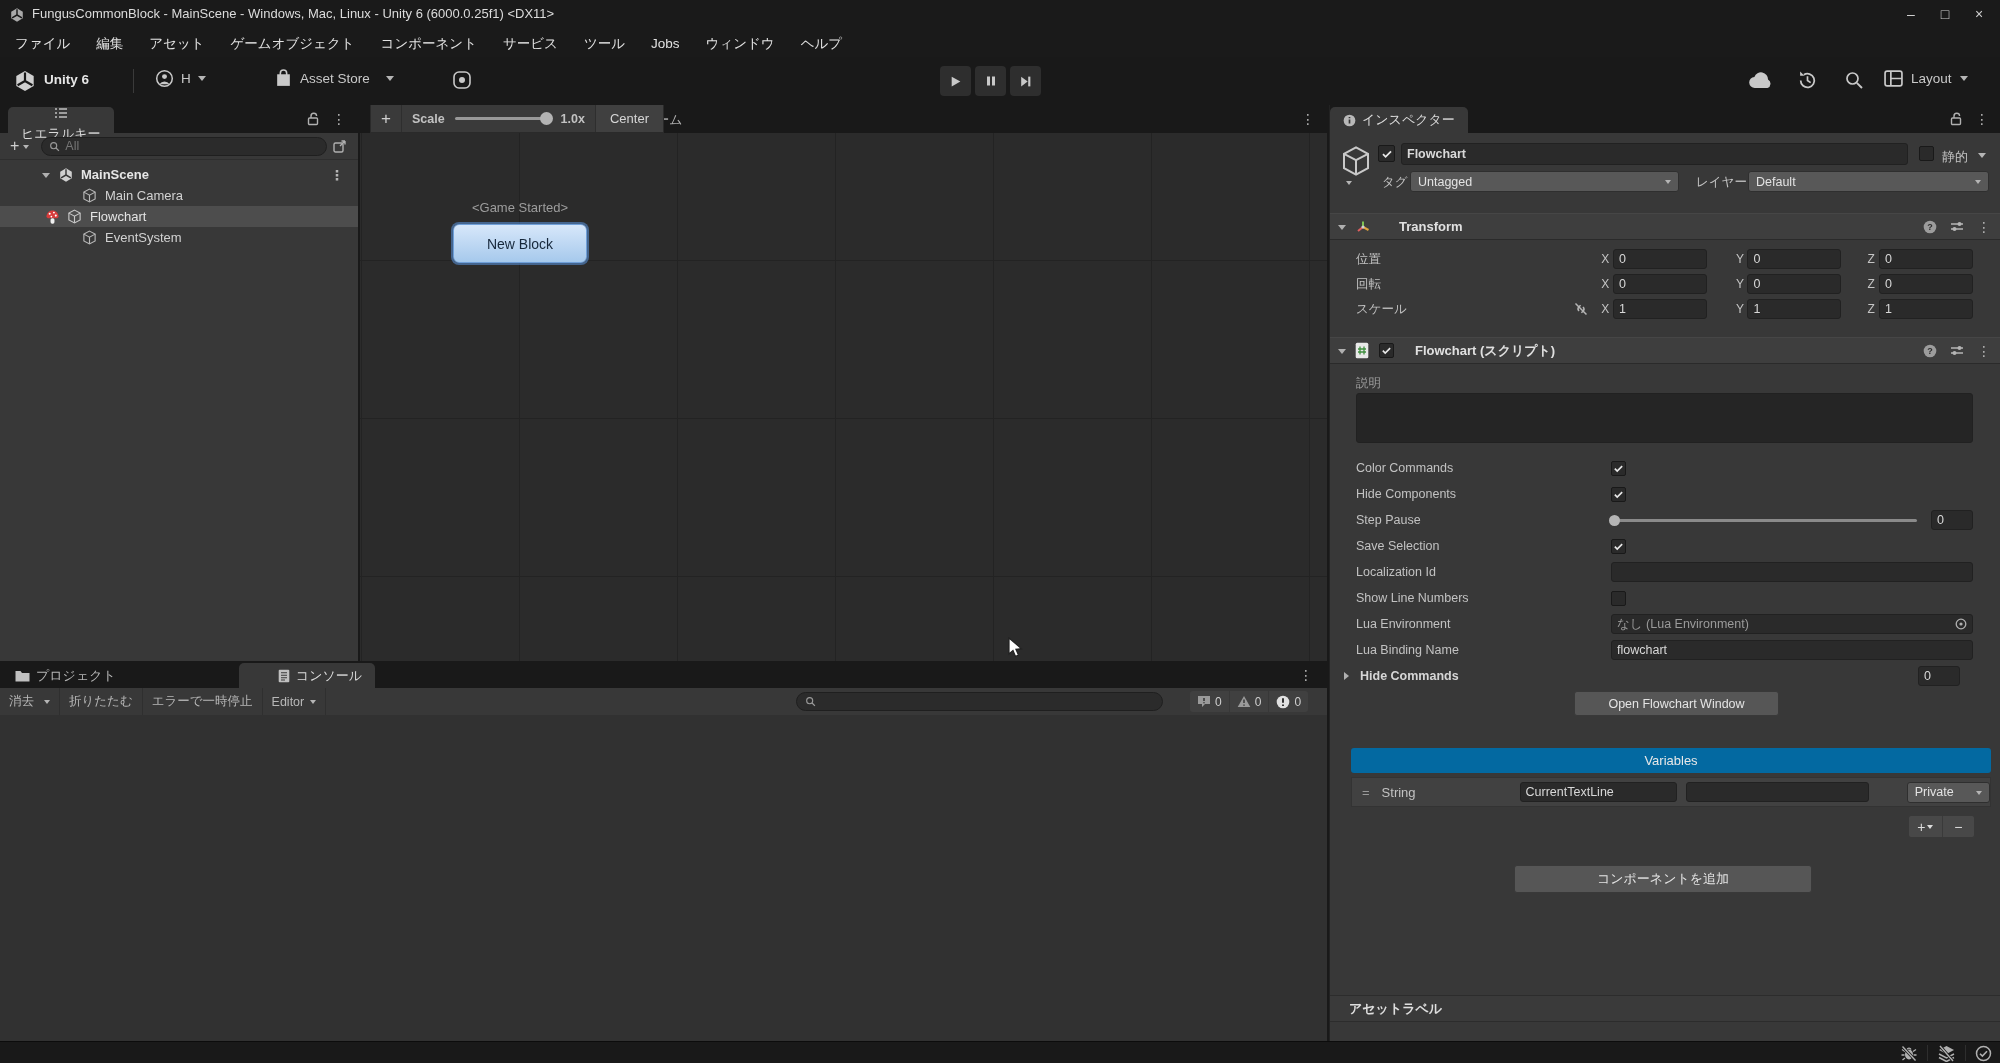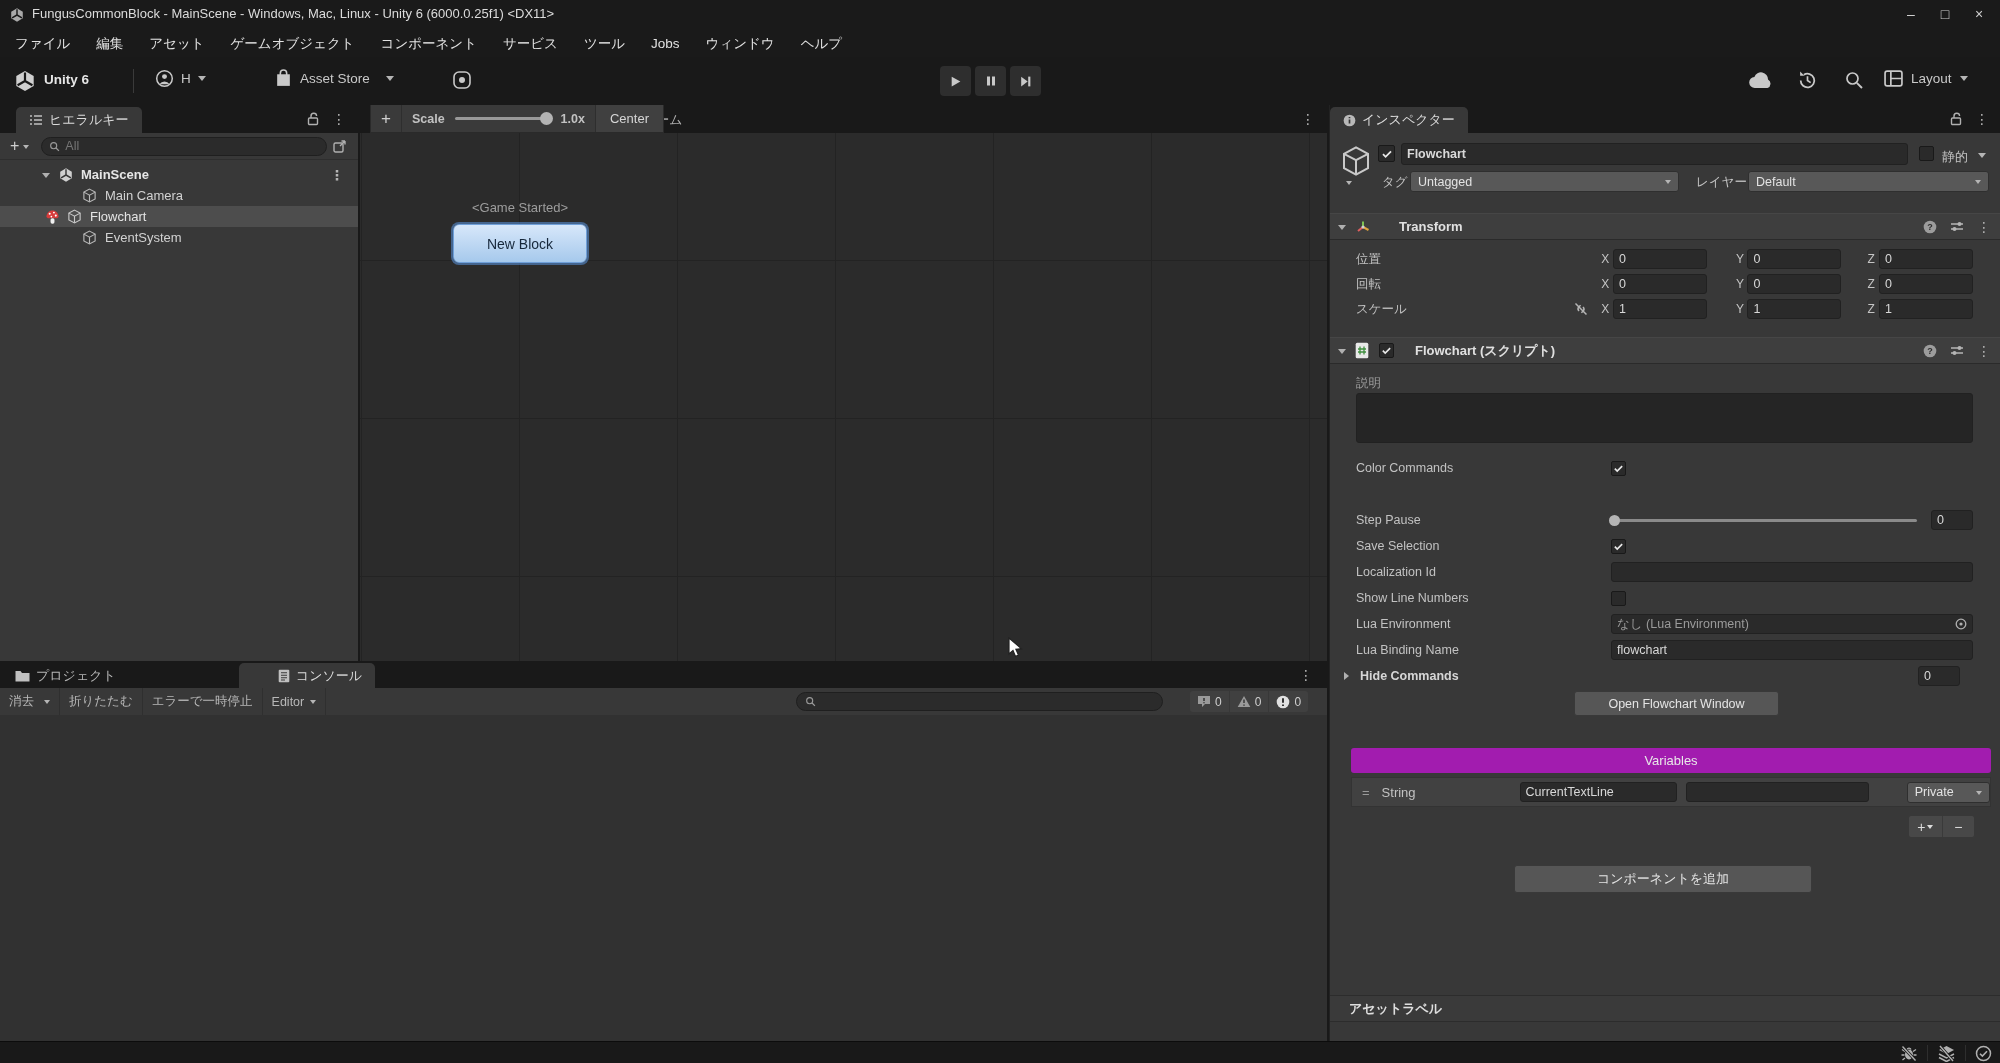--- a/index.html
+++ b/index.html
@@ -207,21 +207,21 @@
             <path d="M6.5 1v14M6.5 8H17" stroke="#c9c9c9" stroke-width="1.6"></path>
           </svg>
         </span>
       <span class="tb-dim">Layout</span>
       <span class="caret"></span>
     </div>
   </div>
 
   <div id="hierarchy" class="panel">
     <div class="tabstrip">
-      <div class="tab active" style="margin-left:16px;">
+      <div class="tab active" style="margin-left:8px;flex-direction:column;">
         <span>
             <svg width="14" height="12" viewBox="0 0 14 12">
               <path d="M1 2h2M5 2h8M1 6h2M5 6h8M1 10h2M5 10h8" stroke="#c0c0c0" stroke-width="1.5"></path>
             </svg>
           </span>
         <span>ヒエラルキー</span>
       </div>
       <div class="strip-icons" style="right:12px;">
         <span>
             <svg width="13" height="14" viewBox="0 0 13 14">
@@ -600,20 +600,28 @@
     <textarea class="tfield abs" style="left: 26px; top: 288px; width: 617px; height: 50px; background: rgb(37, 37, 37); resize: none;" value=""></textarea>
 
     <div class="prow" style="top:350px;">
       <span class="lbl">Color Commands</span>
       <span class="cb checked">
           <svg width="11" height="11" viewBox="0 0 12 12">
             <path d="M2 6.2l2.6 2.6L10 3.4" fill="none" stroke="#e8e8e8" stroke-width="1.8"></path>
           </svg>
         </span>
     </div>
+    <div class="prow" style="top:376px;">
+      <span class="lbl">Hide Components</span>
+      <span class="cb checked">
+          <svg width="11" height="11" viewBox="0 0 12 12">
+            <path d="M2 6.2l2.6 2.6L10 3.4" fill="none" stroke="#e8e8e8" stroke-width="1.8"></path>
+          </svg>
+        </span>
+    </div>
     <div class="prow" style="top:402px;">
       <span class="lbl">Step Pause</span>
       <div class="slider-track" style="width:306px;background:#8a8a8a;">
           <div class="slider-thumb" style="left:-2px;width:11px;height:11px;top:-4px;"></div>
         </div>
       <input class="tfield" style="width: 42px; margin-left: 14px;" value="0">
     </div>
     <div class="prow" style="top:428px;">
       <span class="lbl">Save Selection</span>
       <span class="cb checked">
@@ -649,21 +657,21 @@
     <div class="prow" style="top:558px;left:10px;width:633px;">
       <span class="foldout closed"></span>
       <span class="lbl" style="margin-left:7px;font-weight:bold;color:#d6d6d6;width:510px;">Hide Commands</span>
       <input class="tfield" style="width: 42px; margin-left: 48px;" value="0">
     </div>
 
     <div class="ubtn abs" style="left:244px;top:586px;width:205px;height:25px;">
       <span>Open Flowchart Window</span>
     </div>
 
-    <div class="abs flex" style="left:21px;top:643px;width:640px;height:25px;background:#a21caf;border-radius:3px;justify-content:center;font-size:13px;color:#e8e8e8;">
+    <div class="abs flex" style="left:21px;top:643px;width:640px;height:25px;background:#0369a1;border-radius:3px;justify-content:center;font-size:13px;color:#e8e8e8;">
       <span>Variables</span>
     </div>
 
     <div class="abs flex" style="left:21px;top:672px;width:640px;height:30px;background:#414141;border:1px solid #333;box-sizing:border-box;">
       <span style="margin-left:10px;color:#9a9a9a;font-size:13px;">=</span>
       <span class="lbl" style="margin-left:12px;width:100px;font-size:13px;">String</span>
       <input class="tfield" style="width: 157px; margin-left: 39px;" value="CurrentTextLine">
       <input class="tfield" style="width: 185px; margin-left: 9px;" value="">
       <div class="dd" style="width:84px;margin-left:38px;">
         <span>Private</span>

